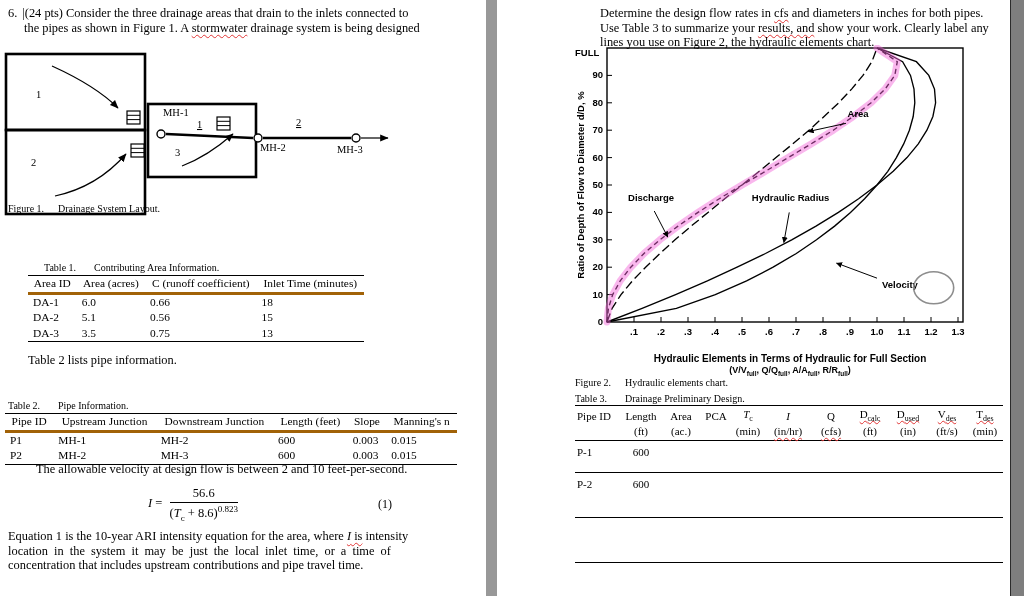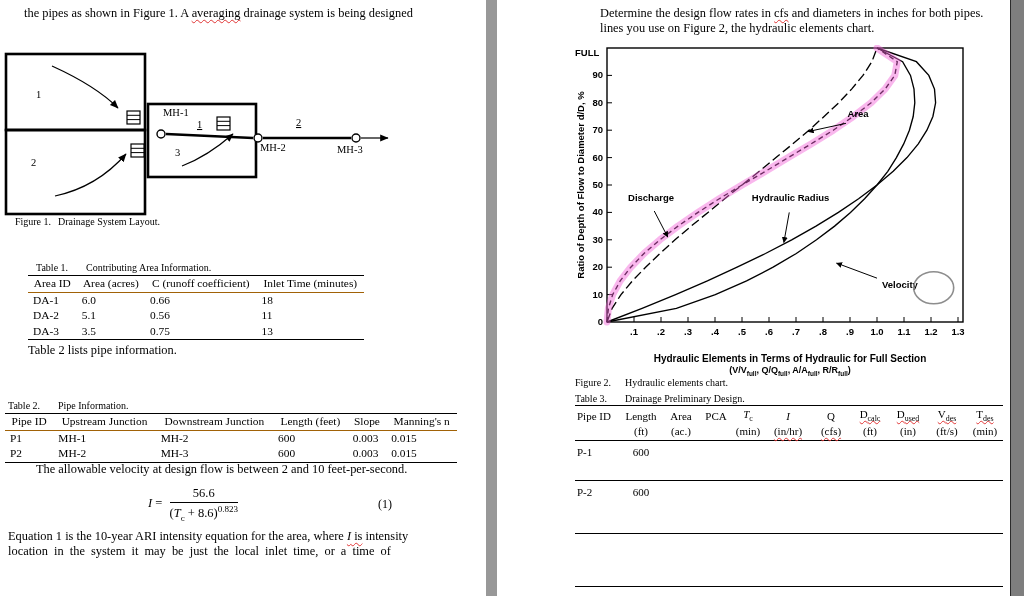--- a/index.html
+++ b/index.html
@@ -8,51 +8,51 @@
   .page{position:absolute;top:0;height:596px;background:#ffffff;}
   .page-left{left:0;width:486px;}
   .page-right{left:497px;width:513px;}
   .right-gutter{position:absolute;left:1010px;top:0;width:14px;height:596px;background:#7e7e7e;border-left:1px solid #2b2b2b;}
 
   .tline{white-space:nowrap;line-height:14.6px;font-size:12.4px;}
   .pind{padding-left:16px;}
   .pnum{margin-right:5px;}
   .para{position:absolute;}
   .problem{left:8px;top:6px;}
-  .between{left:28px;top:343px;}
+  .between{left:28px;top:353px;}
   .vel{left:8px;top:462px;margin-left:28px;}
   .closing{left:8px;top:529px;}
   .intro{left:103px;top:6px;}
 
   .it{font-style:italic;}
   .sq{text-decoration:underline;text-decoration-style:wavy;text-decoration-color:#e03535;
       text-decoration-thickness:1px;text-underline-offset:2px;text-decoration-skip-ink:none;}
   sub,sup{font-size:0.72em;}
 
   .caption{position:absolute;font-size:10px;}
   .cap-label{display:inline-block;width:50px;}
-  .cap-fig1{left:8px;top:216px;text-align:center;}
-  .cap-t1{left:36px;top:262px;}
+  .cap-fig1{left:8px;top:203px;}
+  .cap-t1{left:44px;top:262px;}
   .cap-t2{left:8px;top:400px;}
   .cap-fig2{left:78px;top:377px;}
   .cap-t3{left:78px;top:393px;}
 
   table{border-collapse:collapse;}
   .btable{position:absolute;border-top:1.6px solid #000;border-bottom:1.6px solid #000;
           font-size:11.4px;line-height:13.5px;}
-  .btable th{font-weight:normal;border-bottom:1px solid #a16207;padding:1px 5px;text-align:center;white-space:nowrap;}
+  .btable th{font-weight:normal;border-bottom:3px solid #a16207;padding:1px 5px;text-align:center;white-space:nowrap;}
   .btable td{padding:1px 5px;text-align:left;white-space:nowrap;margin-left:32px;}
   #table1{left:28px;top:275px;width:336px;}
   #table2{left:5px;top:413px;width:452px;}
 
   #table3{position:absolute;left:78px;top:405px;width:428px;table-layout:fixed;font-size:11px;}
   #table3 th{font-weight:normal;white-space:nowrap;text-align:center;padding:0 1px;line-height:13px;}
   #table3 thead tr:first-child th{border-top:1.5px solid #000;padding-top:2px;}
   #table3 thead tr:last-child th{border-bottom:1.5px solid #000;padding-bottom:2px;}
-  #table3 td{border-bottom:1.1px solid #000;vertical-align:top;padding:5px 2px 8px;text-align:center;white-space:nowrap;}
+  #table3 td{border-bottom:1.1px solid #000;vertical-align:top;padding:5px 2px 0;text-align:center;white-space:nowrap;}
   #table3 td:first-child,#table3 th:first-child{text-align:left;padding-left:2px;}
   #table3 tbody tr:nth-child(1) td{height:26px;}
   #table3 tbody tr:nth-child(2) td{height:39px;}
   #table3 tbody tr:nth-child(3) td{height:39px;}
 
   .eq-row{position:absolute;left:8px;top:486px;width:384px;display:flex;align-items:center;}
   .equation{flex:1;text-align:center;font-size:12.5px;}
   .frac{display:inline-block;vertical-align:middle;text-align:center;margin-left:4px;}
   .fnum{display:block;border-bottom:1px solid #000;padding:0 8px 1px;}
   .fden{display:block;padding-top:1px;}
@@ -77,21 +77,24 @@
   .cc-sub{font-size:9px;margin-top:1px;}
 </style>
 </head>
 <body>
 
 <div class="viewport">
 
   <div class="page page-left">
 
     <div class="para problem">
-      <div class="tline pind"><span>the pipes as shown in Figure 1. A </span><span class="sq">averaging</span><span> drainage system is being designed</span></div>
+      <div class="tline">
+        <span class="pnum">6.</span><span><span>|(24 pts) Consider the three drainage areas that drain to the inlets connected to</span></span>
+      </div>
+      <div class="tline pind"><span>the pipes as shown in Figure 1. A </span><span class="sq">stormwater</span><span> drainage system is being designed</span></div>
     </div>
 
     <svg id="figure1-svg" viewBox="0 0 400 172">
       <defs>
         <marker id="fah" markerWidth="9" markerHeight="8" refX="6.5" refY="3" orient="auto">
           <path d="M0,0 L7,3 L0,6 Z" fill="#000"></path>
         </marker>
       </defs>
       <rect class="farea" x="6" y="6" width="139" height="76"></rect>
       <rect class="farea" x="6" y="82" width="139" height="84"></rect>
@@ -150,21 +153,21 @@
           <tr>
             <td>DA-1</td>
             <td>6.0</td>
             <td>0.66</td>
             <td>18</td>
           </tr>
           <tr>
             <td>DA-2</td>
             <td>5.1</td>
             <td>0.56</td>
-            <td>11</td>
+            <td>15</td>
           </tr>
           <tr>
             <td>DA-3</td>
             <td>3.5</td>
             <td>0.75</td>
             <td>13</td>
           </tr>
         </tbody>
       </table>
 
@@ -209,27 +212,29 @@
     <div class="eq-row">
       <span class="equation">
         <span class="it">I</span><span> = </span><span class="frac"><span class="fnum">56.6</span><span class="fden"><span>(</span><span class="it">T</span><sub>c</sub><span> + 8.6)</span><sup>0.823</sup></span></span>
       </span>
       <span class="eq-no">(1)</span>
     </div>
 
     <div class="para closing">
         <div class="tline"><span>Equation 1 is the 10-year ARI intensity equation for the area, where </span><span class="it sq">I</span><span class="sq"> is</span><span> intensity</span></div>
         <div class="tline" style="word-spacing: 3px;"><span>location in the system it may be just the local inlet time, or a time of</span></div>
+        <div class="tline"><span>concentration that includes upstream contributions and pipe travel time.</span></div>
       </div>
   </div>
 
   <div class="page page-right">
 
     <div class="para intro">
         <div class="tline"><span>Determine the design flow rates in </span><span class="sq">cfs</span><span> and diameters in inches for both pipes.</span></div>
+        <div class="tline"><span>Use Table 3 to summarize your </span><span class="sq">results, and</span><span> show your work. Clearly label any</span></div>
         <div class="tline"><span>lines you use on Figure 2, the hydraulic elements chart.</span></div>
       </div>
 
     <svg id="chart-svg" viewBox="0 0 440 300">
         <defs>
           <marker id="ah" markerWidth="8" markerHeight="8" refX="5.5" refY="3" orient="auto">
             <path d="M0,0 L6,3 L0,6 Z" fill="#000"></path>
           </marker>
         </defs>
         <rect x="37" y="3" width="356" height="274" fill="none" stroke="#000" stroke-width="1.4"></rect>

